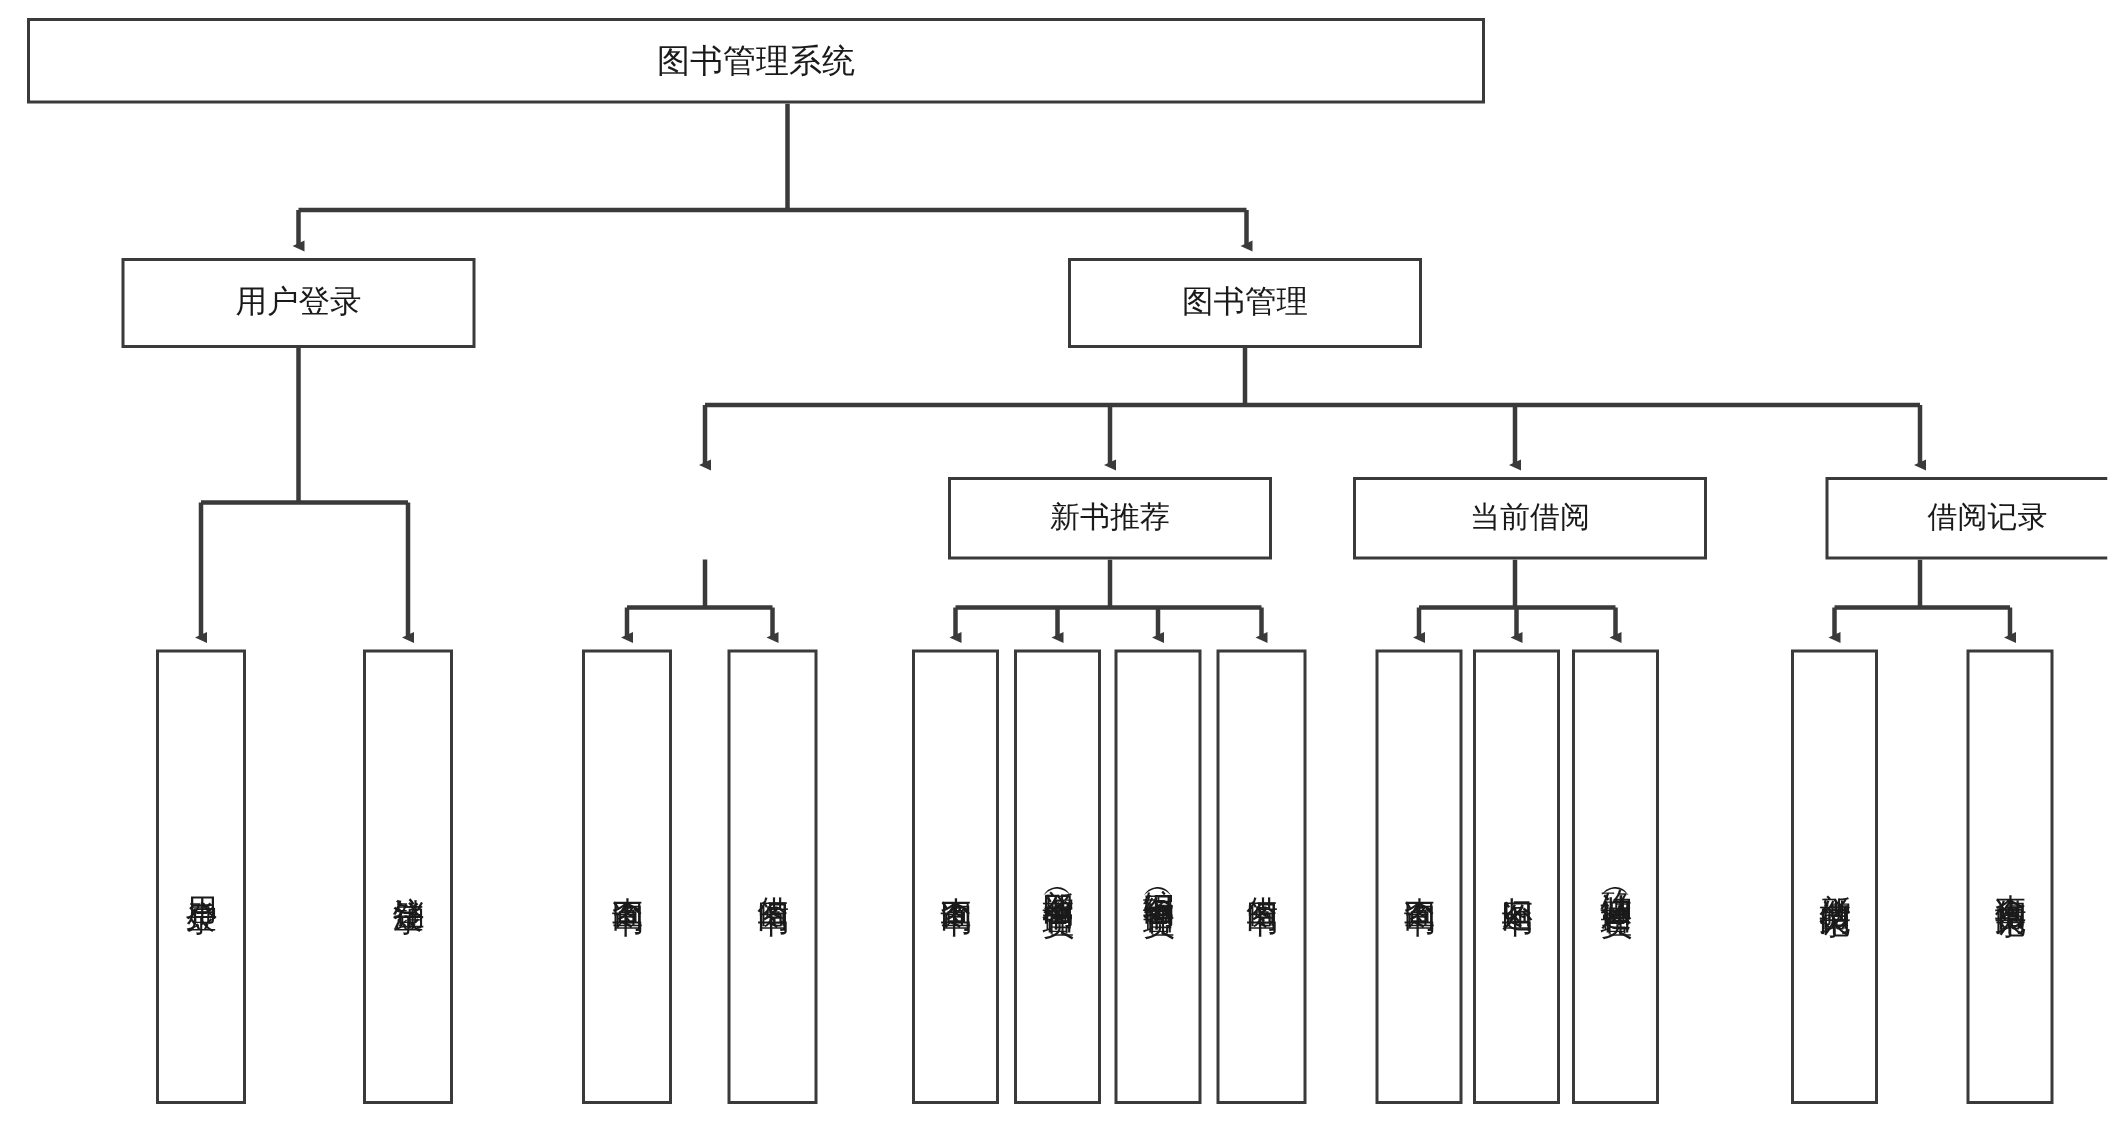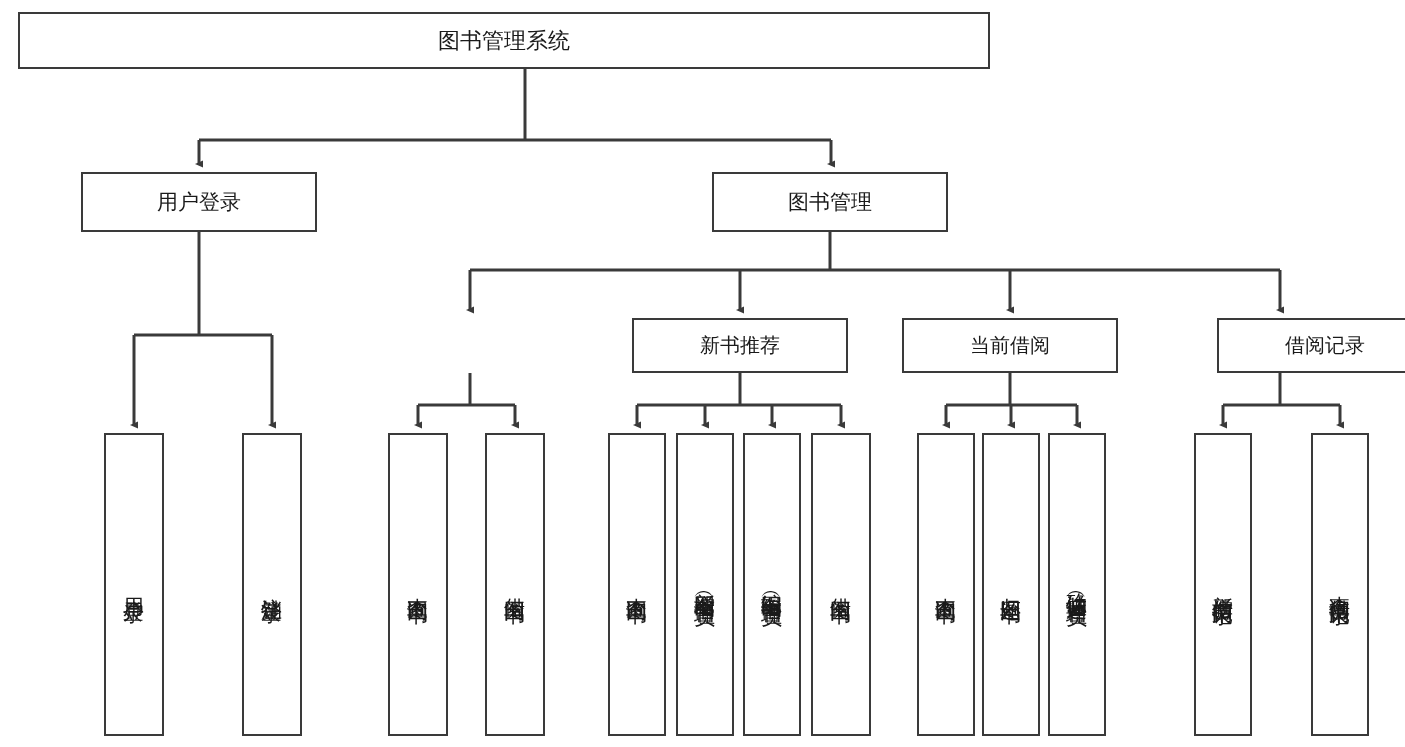--- a/index.html
+++ b/index.html
@@ -127,21 +127,21 @@
   <div class="node node-l1" id="n-l1-0" style="left: 81px; top: 172px; width: 236px; height: 60px; border-color: rgb(58, 58, 58); background: rgb(255, 255, 255); color: rgb(26, 26, 26);">
     <span class="label">用户登录</span>
   </div>
   <div class="node node-l1" id="n-l1-1" style="left: 712px; top: 172px; width: 236px; height: 60px; border-color: rgb(58, 58, 58); background: rgb(255, 255, 255); color: rgb(26, 26, 26);">
     <span class="label">图书管理</span>
   </div>
 
   <div class="node node-l2" id="n-l2-1" style="left: 632px; top: 318px; width: 216px; height: 55px; border-color: rgb(58, 58, 58); background: rgb(255, 255, 255); color: rgb(26, 26, 26);">
     <span class="label">新书推荐</span>
   </div>
-  <div class="node node-l2" id="n-l2-2" style="left: 902px; top: 318px; width: 216px; height: 55px; border-color: rgb(58, 58, 58); background: rgb(255, 255, 255); color: rgb(26, 26, 26);">
+  <div class="node node-l2" id="n-l2-2" style="left: 902px; top: 318px; width: 236px; height: 55px; border-color: rgb(58, 58, 58); background: rgb(255, 255, 255); color: rgb(26, 26, 26);">
     <span class="label">当前借阅</span>
   </div>
   <div class="node node-l2" id="n-l2-3" style="left: 1172px; top: 318px; width: 216px; height: 55px; border-color: rgb(58, 58, 58); background: rgb(255, 255, 255); color: rgb(26, 26, 26); margin-left: 45px;">
     <span class="label">借阅记录</span>
   </div>
 
   <div class="node node-leaf" id="n-leaf-0" style="left: 104px; top: 433px; width: 60px; height: 303px; border-color: rgb(58, 58, 58); background: rgb(255, 255, 255); color: rgb(26, 26, 26);">
     <span class="label">用户登录</span>
   </div>
   <div class="node node-leaf" id="n-leaf-1" style="left: 242px; top: 433px; width: 60px; height: 303px; border-color: rgb(58, 58, 58); background: rgb(255, 255, 255); color: rgb(26, 26, 26);">

